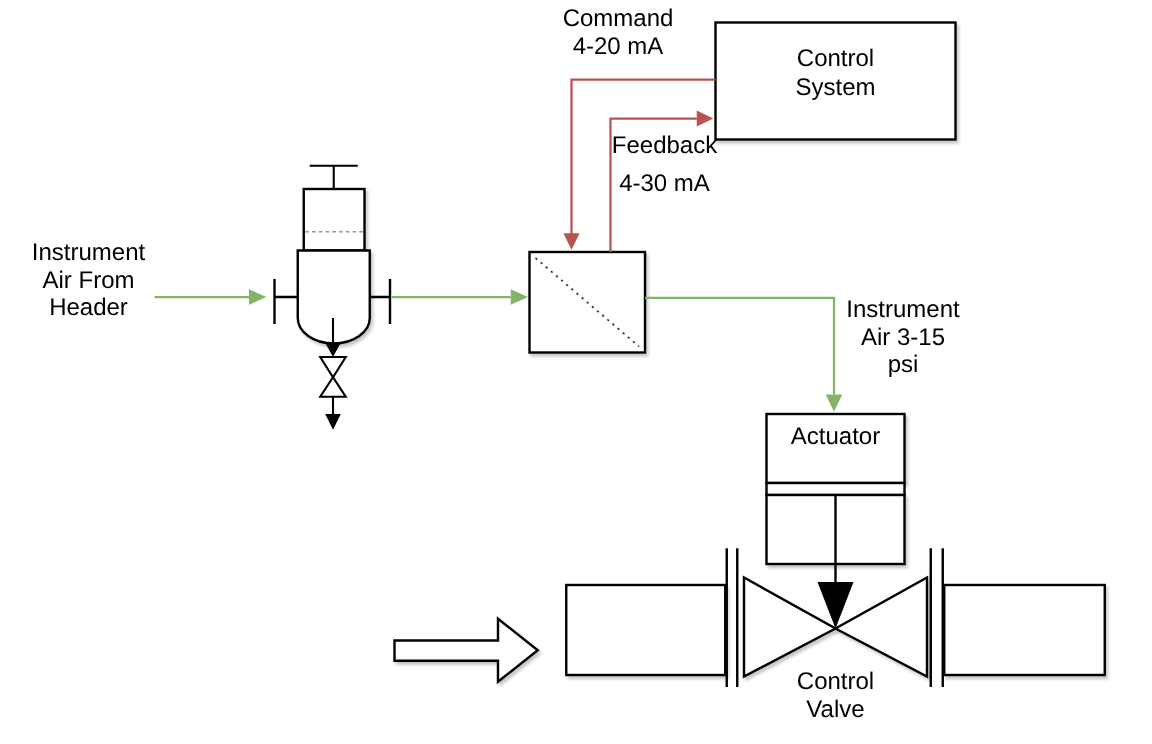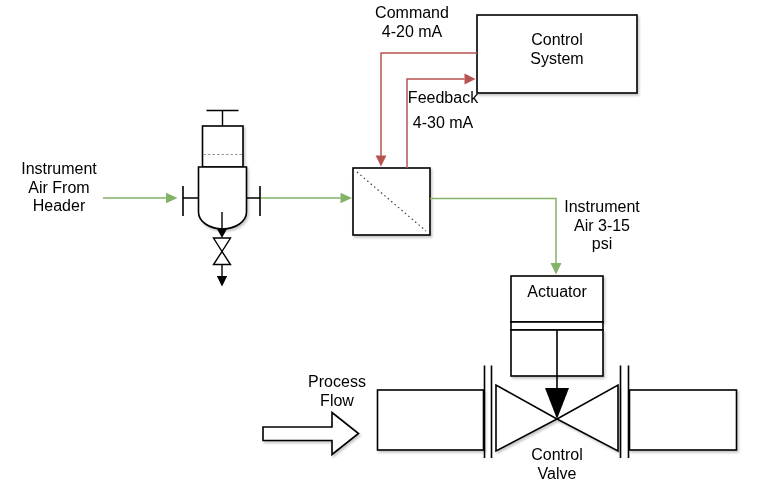--- a/index.html
+++ b/index.html
@@ -119,17 +119,15 @@
   <div class="lbl" style="left:412px;top:4px;">Command
 4-20 mA</div>
   <div class="lbl" style="left:557px;top:31px;">Control
 System</div>
   <div class="lbl gap" style="left:443px;top:85px;">Feedback
 4-30 mA</div>
   <div class="lbl" style="left:602px;top:198px;">Instrument
 Air 3-15
 psi</div>
   <div class="lbl" style="left:557px;top:283px;">Actuator</div>
-  <div class="lbl" style="left:337px;top:373px;">Process
-Flow</div>
   <div class="lbl" style="left:557px;top:446px;">Control
 Valve</div>
 </div>
 
 </body></html>

